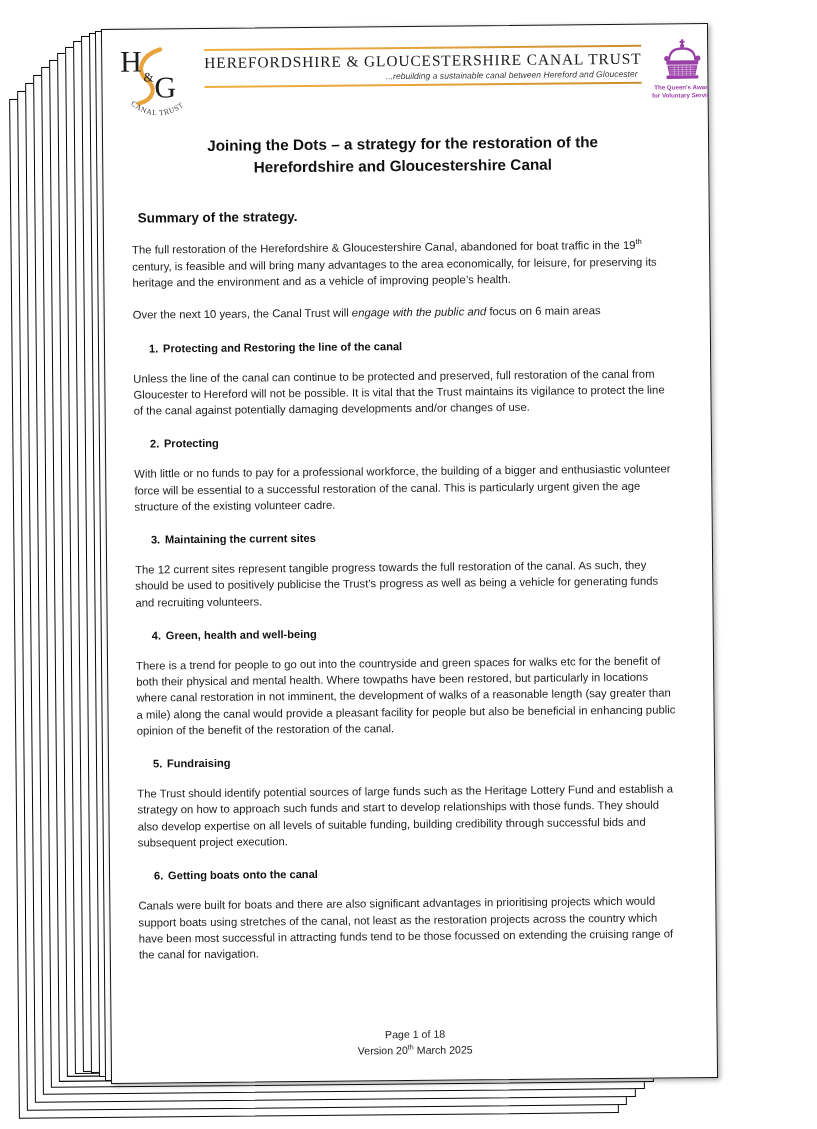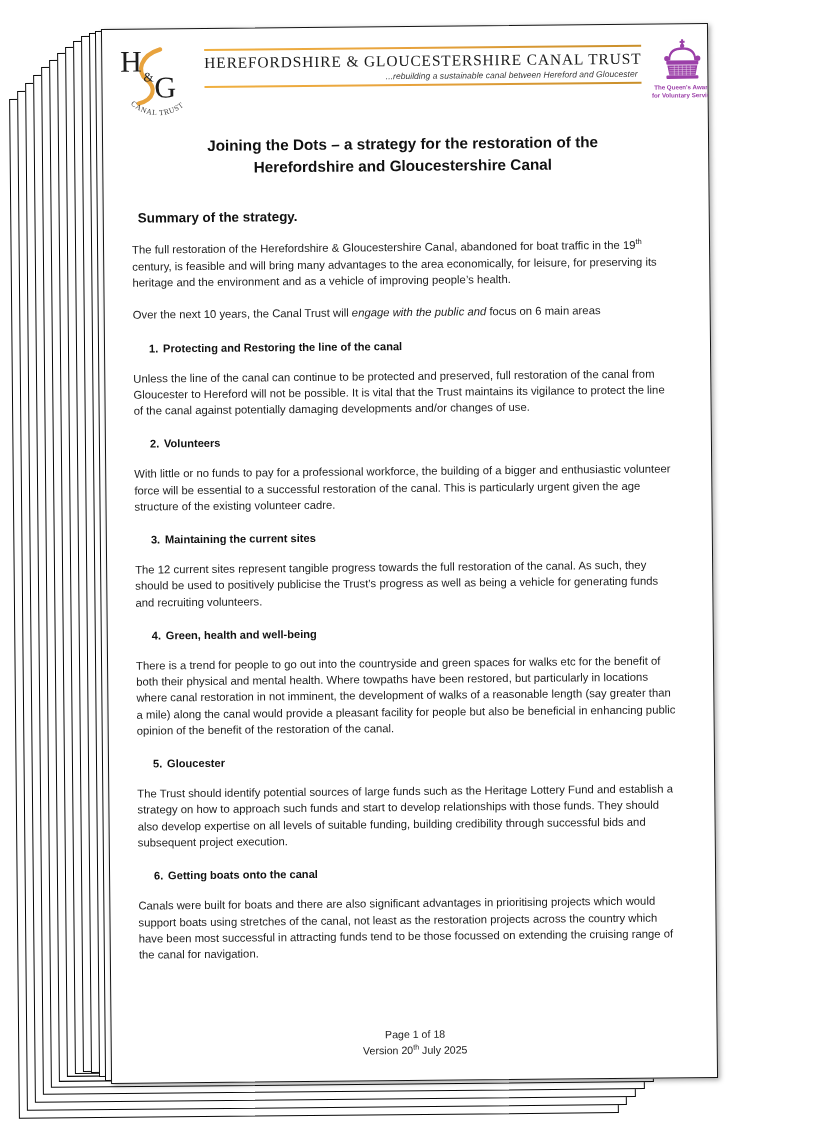--- a/index.html
+++ b/index.html
@@ -281,46 +281,46 @@
         <p class="body-para"><span>The full restoration of the Herefordshire &amp; Gloucestershire Canal, abandoned for boat traffic in the 19</span><sup class="sup">th</sup><span> century, is feasible and will bring many advantages to the area economically, for leisure, for preserving its heritage and the environment and as a vehicle of improving people’s health.</span></p>
 
         <p class="body-para"><span>Over the next 10 years, the Canal Trust will </span><em class="ital">engage with the public and</em><span> focus on 6 main areas</span></p>
 
         <div class="num-heading">
           <span class="numlabel">1.</span><span>Protecting and Restoring the line of the canal</span>
         </div>
         <p class="body-para">Unless the line of the canal can continue to be protected and preserved, full restoration of the canal from Gloucester to Hereford will not be possible. It is vital that the Trust maintains its vigilance to protect the line of the canal against potentially damaging developments and/or changes of use.</p>
 
         <div class="num-heading">
-          <span class="numlabel">2.</span><span>Volunteers</span>
+          <span class="numlabel">2.</span><span>Protecting</span>
         </div>
         <p class="body-para">With little or no funds to pay for a professional workforce, the building of a bigger and enthusiastic volunteer force will be essential to a successful restoration of the canal.  This is particularly urgent given the age structure of the existing volunteer cadre.</p>
 
         <div class="num-heading">
           <span class="numlabel">3.</span><span>Maintaining the current sites</span>
         </div>
         <p class="body-para">The 12 current sites represent tangible progress towards the full restoration of the canal. As such, they should be used to positively publicise the Trust’s progress as well as being a vehicle for generating funds and recruiting volunteers.</p>
 
         <div class="num-heading">
           <span class="numlabel">4.</span><span>Green, health and well-being</span>
         </div>
         <p class="body-para">There is a trend for people to go out into the countryside and green spaces for walks etc for the benefit of both their physical and mental health. Where towpaths have been restored, but particularly in locations where canal restoration in not imminent, the development of walks of a reasonable length (say greater than a mile) along the canal would provide a pleasant facility for people but also be beneficial in enhancing public opinion of the benefit of the restoration of the canal.</p>
 
         <div class="num-heading">
-          <span class="numlabel">5.</span><span>Gloucester</span>
+          <span class="numlabel">5.</span><span>Fundraising</span>
         </div>
         <p class="body-para">The Trust should identify potential sources of large funds such as the Heritage Lottery Fund and establish a strategy on how to approach such funds and start to develop relationships with those funds. They should also develop expertise on all levels of suitable funding, building credibility through successful bids and subsequent project execution.</p>
 
         <div class="num-heading">
           <span class="numlabel">6.</span><span>Getting boats onto the canal</span>
         </div>
         <p class="body-para">Canals were built for boats and there are also significant advantages in prioritising projects which would support boats using stretches of the canal, not least as the restoration projects across the country which have been most successful in attracting funds tend to be those focussed on extending the cruising range of the canal for navigation.</p>
 
       </div>
 
       <div class="doc-footer">
         <div>Page 1 of 18</div>
-        <div><span>Version 20</span><sup class="sup">th</sup><span> July 2025</span></div>
+        <div><span>Version 20</span><sup class="sup">th</sup><span> March 2025</span></div>
       </div>
 
     </div>
   </div>
 </div>
 
 </body></html>

